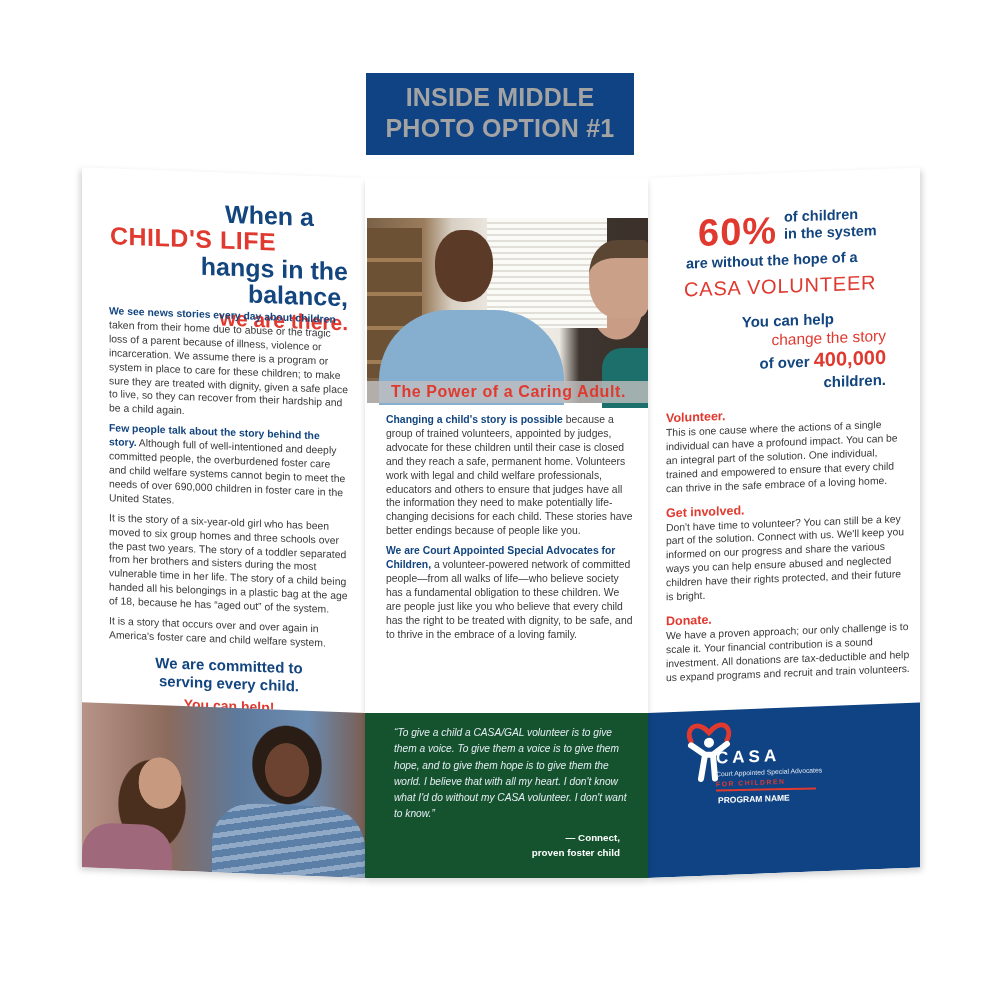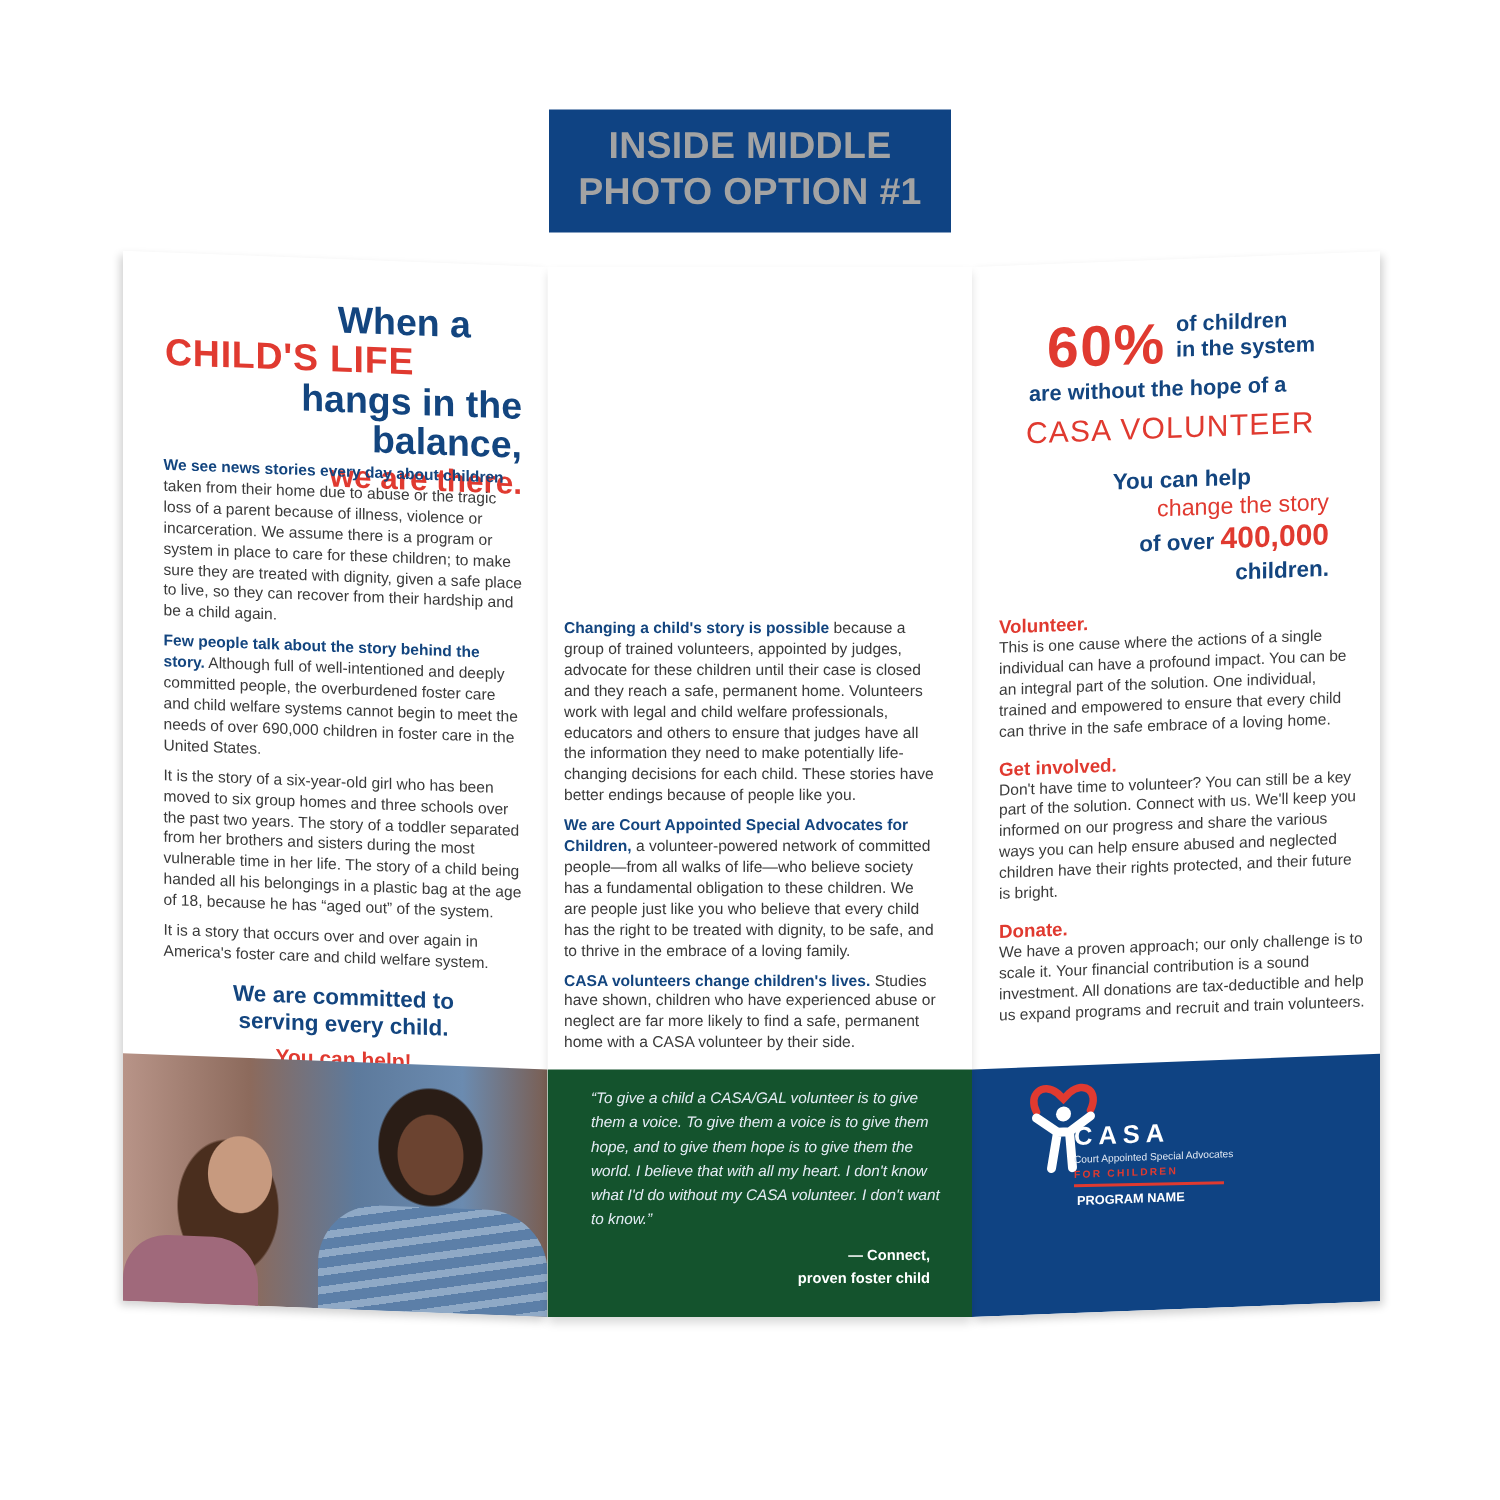--- a/index.html
+++ b/index.html
@@ -89,21 +89,21 @@
     }
     .photo-mid .boy-body {
       position: absolute; left: 235px; top: 130px; width: 50px; height: 60px;
       background: #1c6f6a; border-radius: 20px 0 0 0;
     }
     .caption-bar {
       position: absolute; left: 0; bottom: 0; width: 100%; height: 22px;
       background: rgba(190,190,190,0.82); color: #e03a30; font-weight: bold;
       font-size: 16px; line-height: 22px; text-align: center; letter-spacing: 0.6px;
     }
-    .mid-text { position: absolute; left: 11px; top: 235px; width: 248px; }
+    .mid-text { position: absolute; left: 21px; top: 235px; width: 248px; }
 
     .quote-box {
       position: absolute; left: 0; top: 535px; width: 283px; height: 165px;
       background: #14532d;
     }
     .quote {
       position: absolute; left: 29px; top: 12px; width: 240px; color: #e5ecf5;
       font-style: italic; font-size: 10.2px; line-height: 16.3px;
     }
     .quote-attrib {
@@ -170,25 +170,33 @@
       <span class="commit-2">You can help!</span>
     </div>
 
     <div class="photo-left">
       <div class="stripes"></div>
       <div class="shirt"></div>
     </div>
   </div>
 
   <div class="panel panel-mid">
+    <div class="photo-mid">
+      <div class="shelf"></div>
+      <div class="blinds"></div>
+      <div class="man-body"></div>
+      <div class="man-head"></div>
+      <div class="boy-body"></div>
+      <div class="boy-head"></div>
+      <div class="caption-bar">The Power of a Caring Adult.</div>
+    </div>
 
     <div class="mid-text body-text">
       <p><span class="lead">Changing a child's story is possible</span><span> because a group of trained volunteers, appointed by judges, advocate for these children until their case is closed and they reach a safe, permanent home. Volunteers work with legal and child welfare professionals, educators and others to ensure that judges have all the information they need to make potentially life-changing decisions for each child. These stories have better endings because of people like you.</span></p>
       <p><span class="lead">We are Court Appointed Special Advocates for Children,</span><span> a volunteer-powered network of committed people—from all walks of life—who believe society has a fundamental obligation to these children. We are people just like you who believe that every child has the right to be treated with dignity, to be safe, and to thrive in the embrace of a loving family.</span></p>
-      <p><span class="lead">CASA volunteers change children's lives.</span><span> Studies have shown, children who have experienced abuse or neglect are far more likely to find a safe, permanent home with a CASA volunteer by their side.</span></p>
     </div>
 
     <div class="quote-box">
       <div class="quote">“To give a child a CASA/GAL volunteer is to give them a voice. To give them a voice is to give them hope, and to give them hope is to give them the world. I believe that with all my heart. I don't know what I'd do without my CASA volunteer. I don't want to know.”</div>
       <div class="quote-attrib">
         <div>— Connect,</div>
         <div>proven foster child</div>
       </div>
     </div>
   </div>

